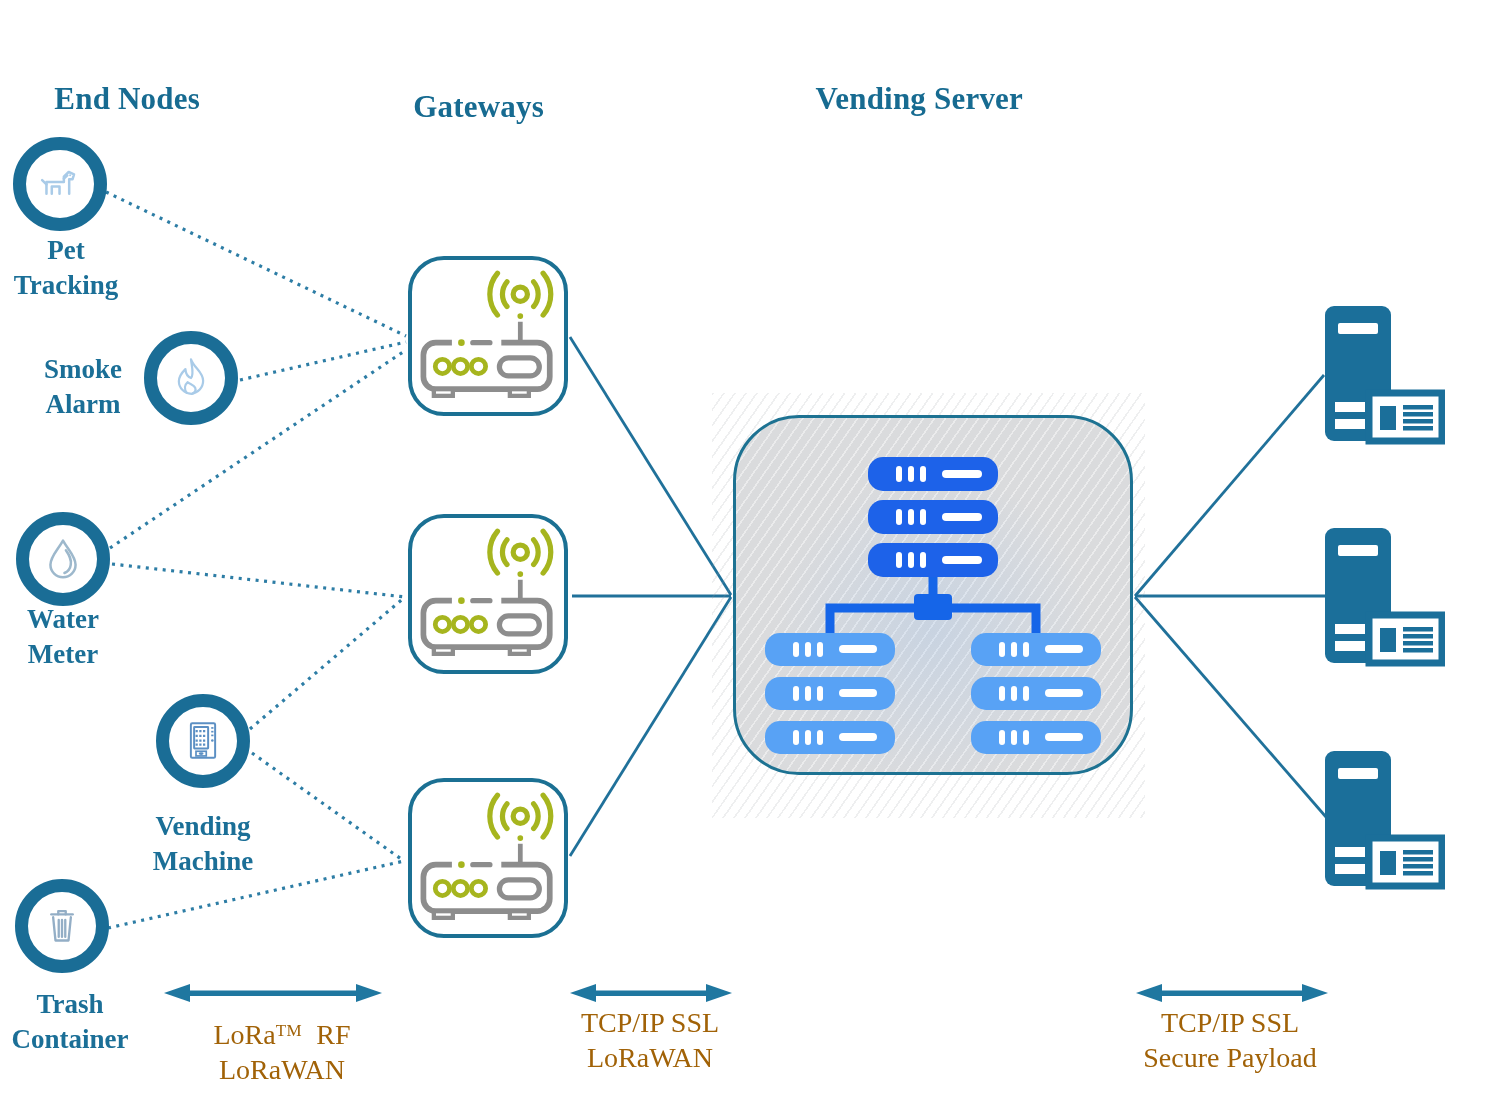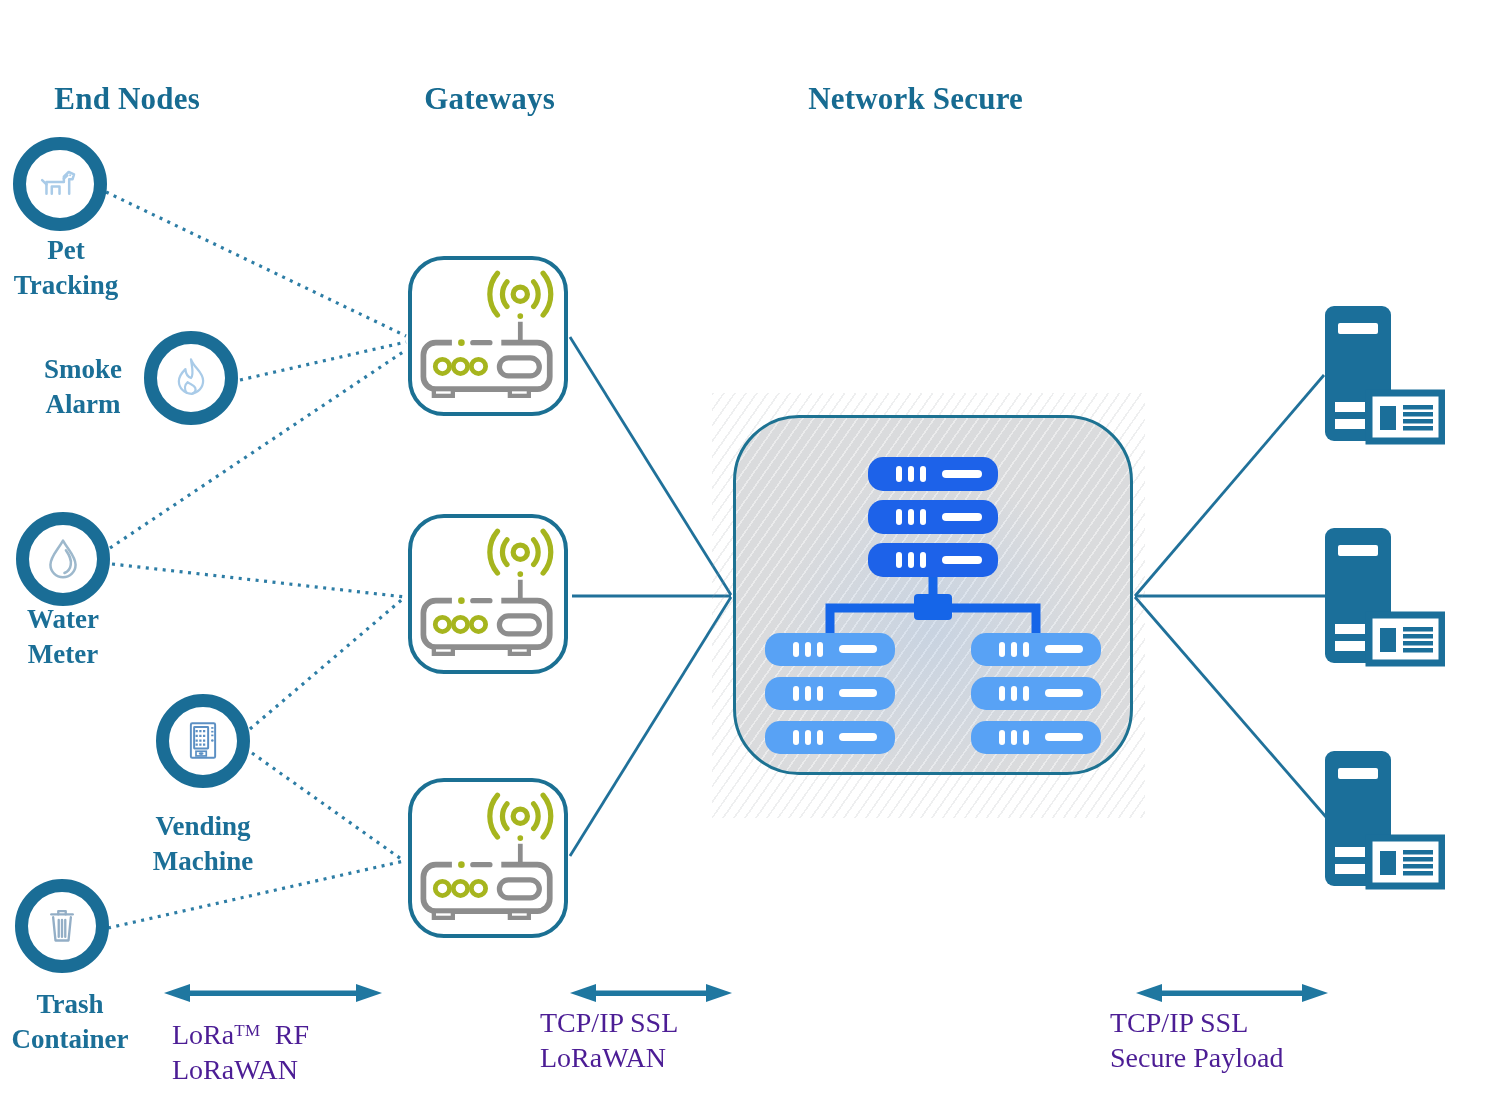--- a/index.html
+++ b/index.html
@@ -39,21 +39,21 @@
     border:3px solid #1d7292;border-radius:66px;
     background-color:#dadbdd;
     background-image:
       radial-gradient(circle at 50% 60%, rgba(130,180,240,0.20) 0%, rgba(130,180,240,0) 55%),
       repeating-linear-gradient(125deg, rgba(255,255,255,0.45) 0 1.6px, rgba(0,0,0,0) 1.6px 9px);
   }
   
   .app-server{position:absolute;left:1325px;width:120px;height:140px;}
   
   .proto-label{
-    position:absolute;text-align:left;color:#4c1d95;
+    position:absolute;text-align:center;color:#a16207;
     font-size:28px;line-height:35px;white-space:nowrap;
   }
   .proto-label sup{font-size:17px;vertical-align:8px;letter-spacing:0.5px;}
   svg.layer{position:absolute;left:0;top:0;}
 </style>
 </head>
 <body>
 
 <div id="canvas">
 
@@ -90,22 +90,22 @@
       <polygon points="732,993 706,984 706,1002"></polygon>
     </g>
     <g fill="#1f77a0" stroke="none">
       <rect x="1156" y="990.5" width="152" height="5.5" rx="2"></rect>
       <polygon points="1136,993 1162,984 1162,1002"></polygon>
       <polygon points="1328,993 1302,984 1302,1002"></polygon>
     </g>
   </svg>
 
   <div class="col-header" style="left:10px;width:190px;">End Nodes</div>
-  <div class="col-header" style="left:355px;width:200px;">Gateways</div>
-  <div class="col-header" style="left:723px;width:300px;">Network Secure</div>
+  <div class="col-header" style="left:344px;width:200px;margin-top:8px;">Gateways</div>
+  <div class="col-header" style="left:723px;width:300px;">Vending Server</div>
 
   <div class="node-circle" style="left:13px;top:137px;">
     <svg width="58" height="58" viewBox="0 0 60 60">
       <g stroke="#a9cbe8" stroke-width="2.6" fill="none" stroke-linecap="round" stroke-linejoin="round">
         <path d="M16 40 V28 H34 V22.5 L39 17.5 L44.5 20 L43 25 H39.5 V40"></path>
         <path d="M21.5 40 V32.5 H29.5 V40"></path>
         <path d="M34 24.5 L37.5 21"></path>
         <path d="M16 30.5 L11.5 26"></path>
       </g>
       <circle cx="40.5" cy="21" r="1.1" fill="#a9cbe8"></circle>

